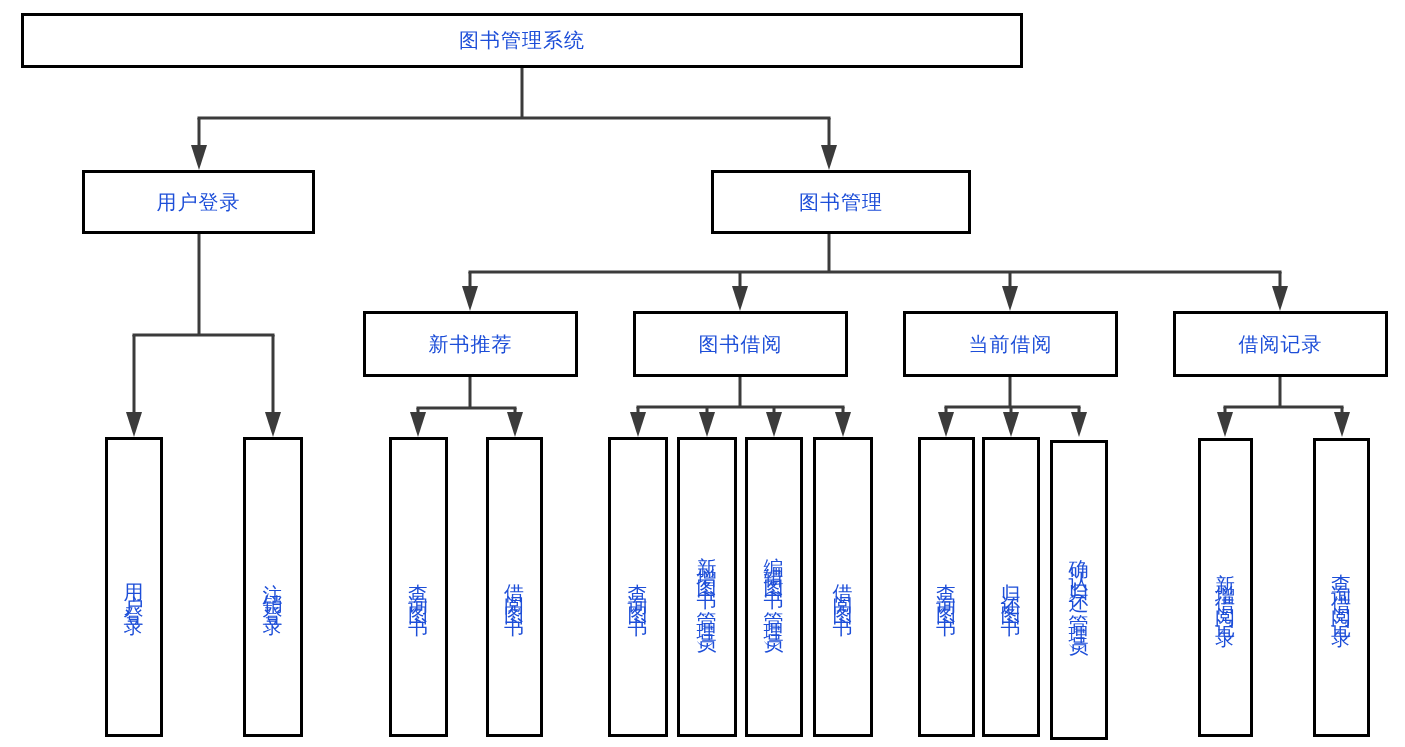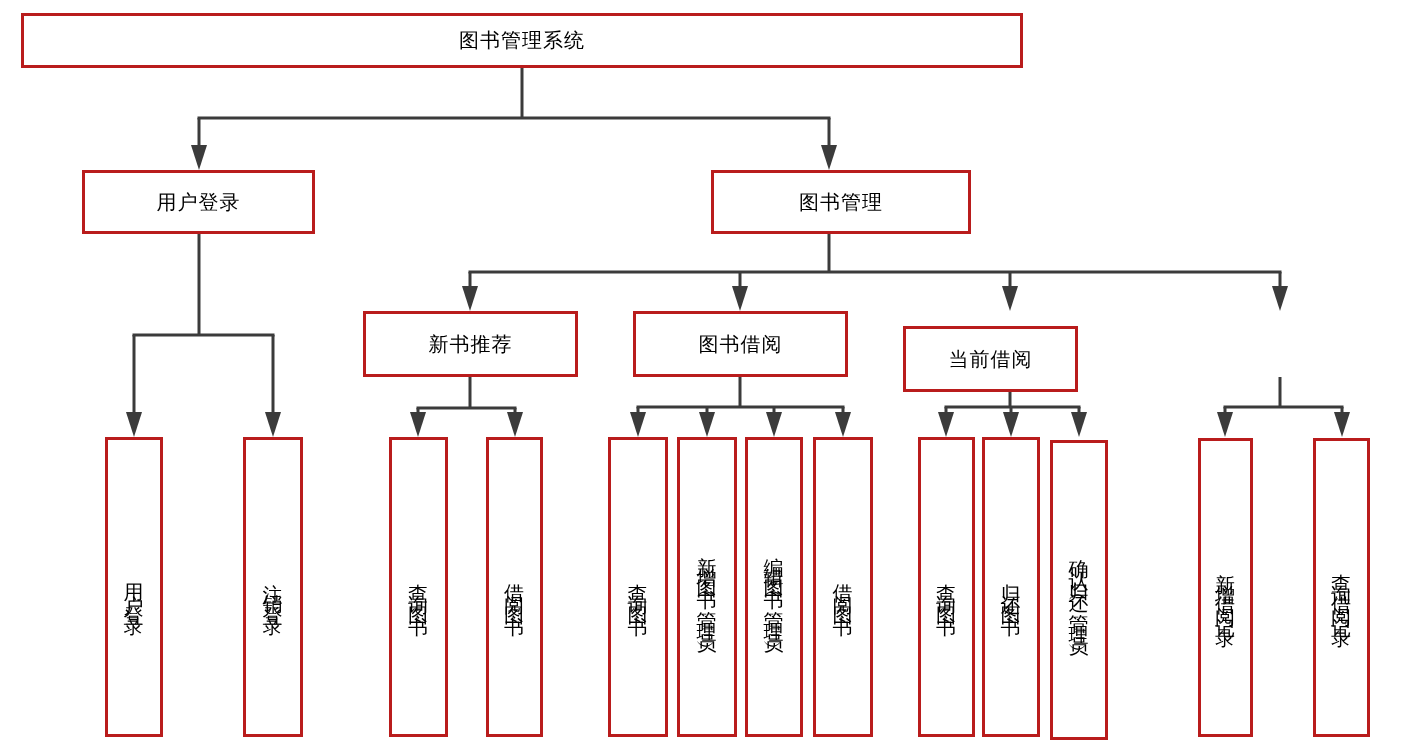--- a/index.html
+++ b/index.html
@@ -14,26 +14,26 @@
   .connectors {
     position: absolute;
     left: 0; top: 0;
     width: 1405px; height: 747px;
     z-index: 1;
   }
   .node {
     position: absolute;
     box-sizing: border-box;
     background: #ffffff;
-    border: 3px solid #b91c1c;
+    border: 3px solid #000000;
     display: flex;
     align-items: center;
     justify-content: center;
     font-size: 20px;
-    color: #000000;
+    color: #1d4ed8;
     letter-spacing: 1px;
     z-index: 2;
     text-align: center;
   }
   .vnode {
     writing-mode: vertical-rl;
     text-orientation: mixed;
     letter-spacing: 11px;
     line-height: 1;
     padding-top: 6px;
@@ -128,21 +128,22 @@
     </g>
   </svg>
 
   <div class="node" style="left:21px; top:13px; width:1002px; height:55px;">图书管理系统</div>
 
   <div class="node" style="left:82px; top:170px; width:233px; height:64px;">用户登录</div>
   <div class="node" style="left:711px; top:170px; width:260px; height:64px;">图书管理</div>
 
   <div class="node" style="left:363px; top:311px; width:215px; height:66px;">新书推荐</div>
   <div class="node" style="left:633px; top:311px; width:215px; height:66px;">图书借阅</div>
-  <div class="node" style="left:903px; top:326px; width:175px; height:66px;">当前借阅</div>
+  <div class="node" style="left:903px; top:311px; width:215px; height:66px;">当前借阅</div>
+  <div class="node" style="left:1173px; top:311px; width:215px; height:66px;">借阅记录</div>
 
   <div class="node vnode" style="left:105px; top:437px; width:58px; height:300px;">用户登录</div>
   <div class="node vnode" style="left:243px; top:437px; width:60px; height:300px;">注销登录</div>
 
   <div class="node vnode" style="left:389px; top:437px; width:59px; height:300px;">查询图书</div>
   <div class="node vnode" style="left:486px; top:437px; width:57px; height:300px;">借阅图书</div>
 
   <div class="node vnode" style="left:608px; top:437px; width:60px; height:300px;">查询图书</div>
   <div class="node vnode" style="left:677px; top:437px; width:60px; height:300px;">新增图书（管理员）</div>
   <div class="node vnode" style="left:745px; top:437px; width:58px; height:300px;">编辑图书（管理员）</div>

